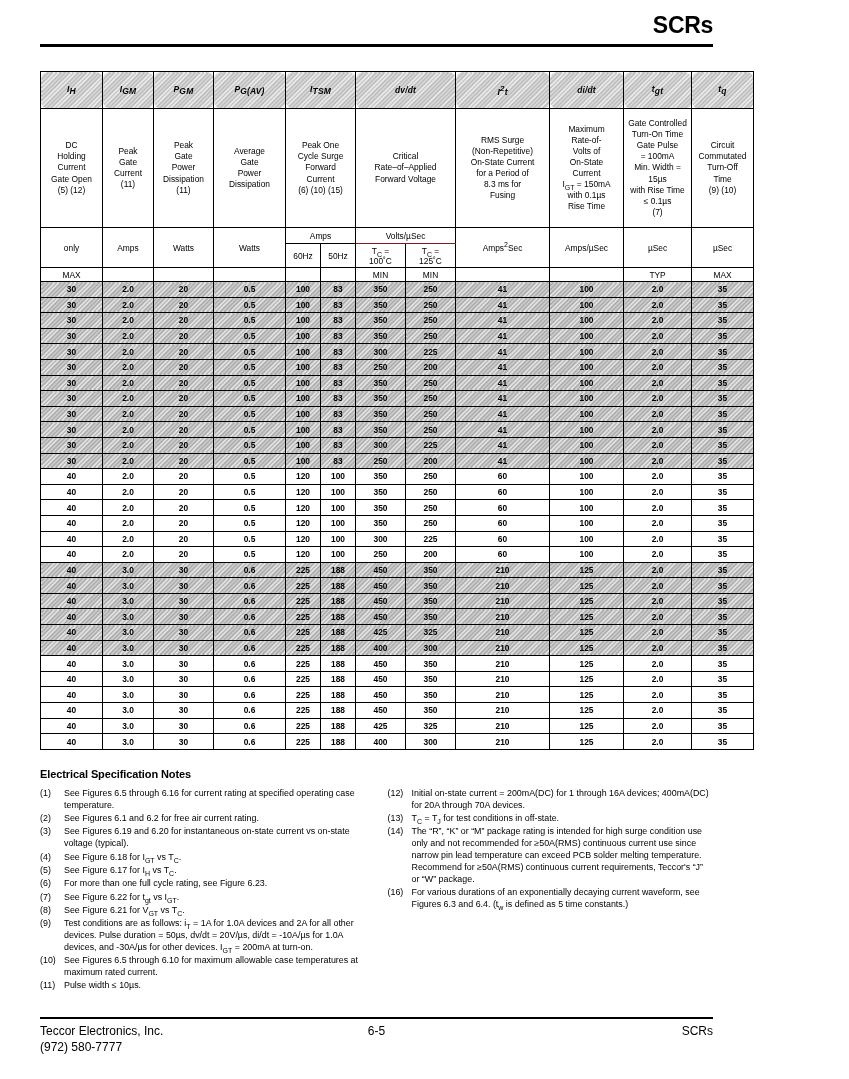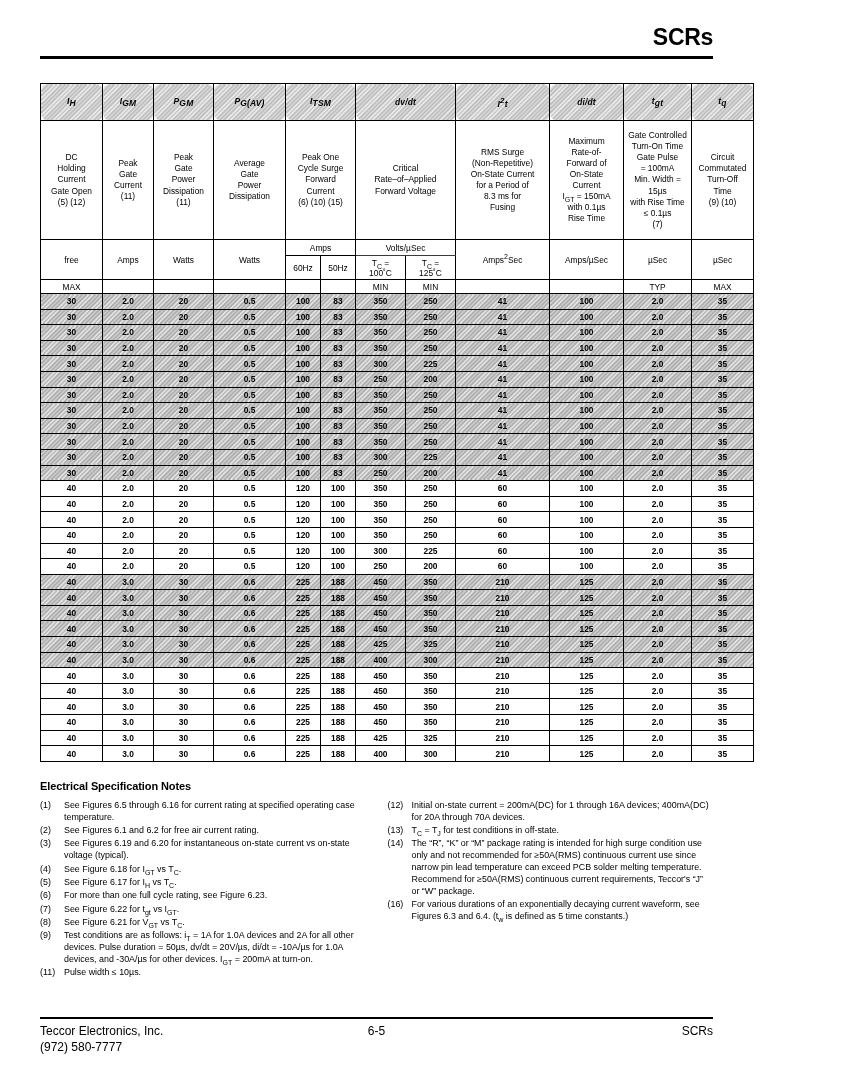--- a/index.html
+++ b/index.html
@@ -2,21 +2,21 @@
 <html><head>
 <meta charset="utf-8">
 <style>
   html,body{margin:0;padding:0;}
   body{
     width:849px;height:1079px;background:#fff;
     font-family:"Liberation Sans", sans-serif;
     color:#000;-webkit-font-smoothing:antialiased;
   }
   .page{position:relative;width:753px;height:1079px;box-sizing:border-box;
-        padding:12px 40px;}
+        padding:0 40px;}
 
   
   .page-header{padding-top:14px;}
   .page-header .title{
     text-align:right;font-size:23px;font-weight:bold;letter-spacing:-0.3px;
     line-height:1.0;
   }
   .header-rule{height:3px;background:#000;margin-top:7px;}
 
   
@@ -158,21 +158,21 @@
           <span class="desc">RMS Surge</span>
               <span class="desc">(Non-Repetitive)</span>
               <span class="desc">On-State Current</span>
           <span class="desc">for a Period of</span>
               <span class="desc">8.3 ms for</span>
               <span class="desc">Fusing</span>
         </td>
         <td>
           <span class="desc">Maximum</span>
               <span class="desc">Rate-of-</span>
-              <span class="desc">Forward of</span>
+              <span class="desc">Volts of</span>
           <span class="desc">On-State</span>
               <span class="desc">Current</span>
           <span class="desc">I<sub>GT</sub> = 150mA</span>
               <span class="desc">with 0.1µs</span>
               <span class="desc">Rise Time</span>
         </td>
         <td>
           <span class="desc">Gate Controlled</span>
               <span class="desc">Turn-On Time</span>
               <span class="desc">Gate Pulse</span>
@@ -185,21 +185,21 @@
         <td>
           <span class="desc">Circuit</span>
               <span class="desc">Commutated</span>
               <span class="desc">Turn-Off</span>
           <span class="desc">Time</span>
               <span class="desc">(9) (10)</span>
         </td>
       </tr>
 
       <tr class="unitrow">
-        <td rowspan="2">free</td>
+        <td rowspan="2">only</td>
         <td rowspan="2">Amps</td>
         <td rowspan="2">Watts</td>
         <td rowspan="2">Watts</td>
         <td colspan="2" style="border-bottom:1px solid #000">Amps</td>
         <td colspan="2" style="border-bottom:1px solid #7f1d1d">Volts/µSec</td>
         <td rowspan="2">Amps<sup>2</sup>Sec</td>
         <td rowspan="2">Amps/µSec</td>
         <td rowspan="2">µSec</td>
         <td rowspan="2">µSec</td>
       </tr>
@@ -685,20 +685,24 @@
           </div>
           <div class="note">
             <span class="num">(8)</span>
             <span class="txt">See Figure 6.21 for V<sub>GT</sub> vs T<sub>C</sub>.</span>
           </div>
           <div class="note">
             <span class="num">(9)</span>
             <span class="txt">Test conditions are as follows: i<sub>T</sub> = 1A for 1.0A devices and 2A for all other devices. Pulse duration = 50µs, dv/dt = 20V/µs, di/dt = -10A/µs for 1.0A devices, and -30A/µs for other devices. I<sub>GT</sub> = 200mA at turn-on.</span>
           </div>
           <div class="note">
+            <span class="num">(10)</span>
+            <span class="txt">See Figures 6.5 through 6.10 for maximum allowable case temperatures at maximum rated current.</span>
+          </div>
+          <div class="note">
             <span class="num">(11)</span>
             <span class="txt">Pulse width ≤ 10µs.</span>
           </div>
         </div>
       <div class="notes-col" id="notes-right">
           <div class="note">
             <span class="num">(12)</span>
             <span class="txt">Initial on-state current = 200mA(DC) for 1 through 16A devices; 400mA(DC) for 20A through 70A devices.</span>
           </div>
           <div class="note">

